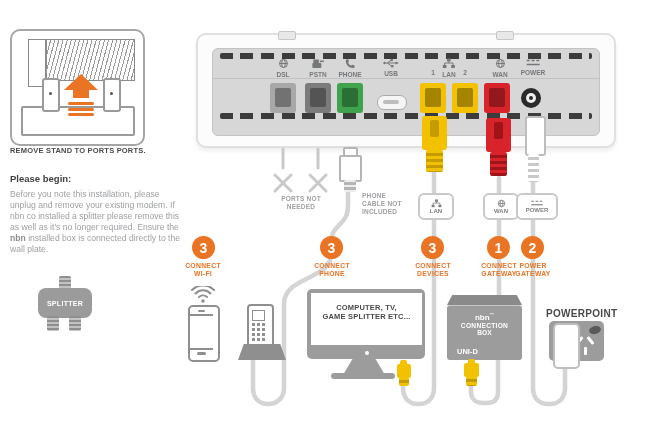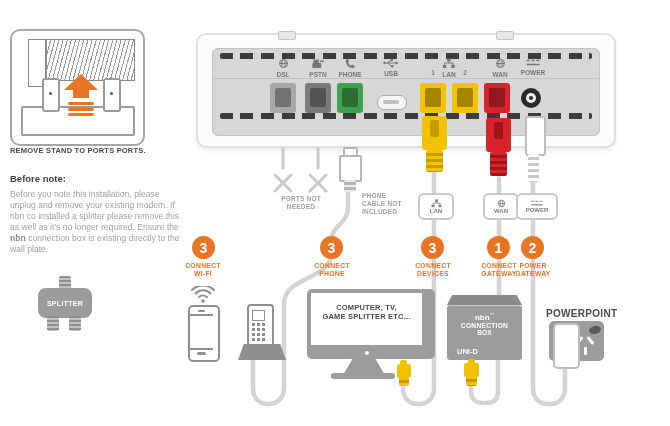--- a/index.html
+++ b/index.html
@@ -58,21 +58,21 @@
   
   .phone-dev{left:188px;top:305px;width:28px;height:53px;border:2.5px solid #8F8F8F;border-radius:5px;background:#fff;}
   .phone-dev .spk{position:absolute;left:8px;top:3px;width:7px;height:2px;background:#8F8F8F;border-radius:1px;}
   .phone-dev .scr-t{position:absolute;left:0;top:7px;width:23px;height:1.5px;background:#8F8F8F;}
   .phone-dev .scr-b{position:absolute;left:0;top:41px;width:23px;height:1.5px;background:#8F8F8F;}
   .phone-dev .home{position:absolute;left:7px;top:44.5px;width:9px;height:3.5px;background:#8F8F8F;border-radius:2px;}
   .hs{left:247px;top:304px;width:23px;height:46px;border:2.5px solid #8F8F8F;border-radius:4px;background:#fff;}
   .hs .scr{position:absolute;left:3px;top:4px;width:11px;height:9px;border:1.5px solid #8F8F8F;}
   .hs .row{position:absolute;left:3px;width:13px;height:2.5px;background:repeating-linear-gradient(90deg,#8F8F8F 0 3px,transparent 3px 5px);}
   .cradle{left:238px;top:344px;width:48px;height:16px;background:#8F8F8F;clip-path:polygon(12% 0,88% 0,100% 100%,0 100%);}
-  .monitor{left:307px;top:289px;width:128px;height:70px;background:#9C9C9C;border-radius:5px;}
+  .monitor{left:307px;top:289px;width:118px;height:70px;background:#9C9C9C;border-radius:5px;}
   .monitor .screen{position:absolute;left:4px;top:4px;width:111px;height:52px;background:#fff;
       color:#4A4A4A;font-size:7.5px;font-weight:bold;text-align:center;line-height:9px;padding-top:10px;box-sizing:border-box;letter-spacing:.2px;}
   .monitor .dot{position:absolute;left:57.5px;bottom:4px;width:4px;height:4px;border-radius:50%;background:#fff;}
   .mon-stand{left:343px;top:358px;width:42px;height:17px;background:#9C9C9C;clip-path:polygon(24% 0,76% 0,100% 100%,0 100%);}
   .mon-base{left:331px;top:373px;width:64px;height:6px;background:#9C9C9C;border-radius:3px;}
   .boxtop{left:447px;top:295px;width:75px;height:10px;background:#8A8A8A;clip-path:polygon(7% 0,93% 0,100% 100%,0 100%);}
   .boxfront{left:447px;top:305px;width:75px;height:54px;background:#9C9C9C;border-radius:3px;border-top:1px solid #C6C6C6;
       color:#fff;text-align:center;}
   .ypt{background:#F2C200;border-radius:2px;}
   .outlet{left:549px;top:321px;width:55px;height:40px;background:#9C9C9C;border-radius:5px;}
@@ -95,23 +95,23 @@
     <div class="abs arrow-stem"></div>
     <div class="abs arrow-line" style="top:71px;"></div>
     <div class="abs arrow-line" style="top:76.5px;"></div>
     <div class="abs arrow-line" style="top:82px;"></div>
   </div>
 
   <div class="abs remove-text">
     <div>REMOVE STAND TO PORTS PORTS.</div>
   </div>
 
-  <div class="abs note-title">Before note:</div>
-
-  <div class="abs note-body"><span>Before you note this installation, please unplug and remove your existing modem. If nbn co installed a splitter please remove this as well as it's no longer required. Ensure the </span><b>nbn</b><span> connection box is existing directly to the wall plate.</span></div>
+  <div class="abs note-title">Please begin:</div>
+
+  <div class="abs note-body"><span>Before you note this installation, please unplug and remove your existing modem. If nbn co installed a splitter please remove this as well as it's no longer required. Ensure the </span><b>nbn</b><span> installed box is connected directly to the wall plate.</span></div>
 
   <div class="abs stub" style="left:59px;top:276px;"></div>
   <div class="abs splitter-body">
     <span>SPLITTER</span>
   </div>
   <div class="abs stub" style="left:47px;top:316px;"></div>
   <div class="abs stub" style="left:69px;top:316px;"></div>
 
   <div class="abs modem">
     <div class="abs panel"></div>

